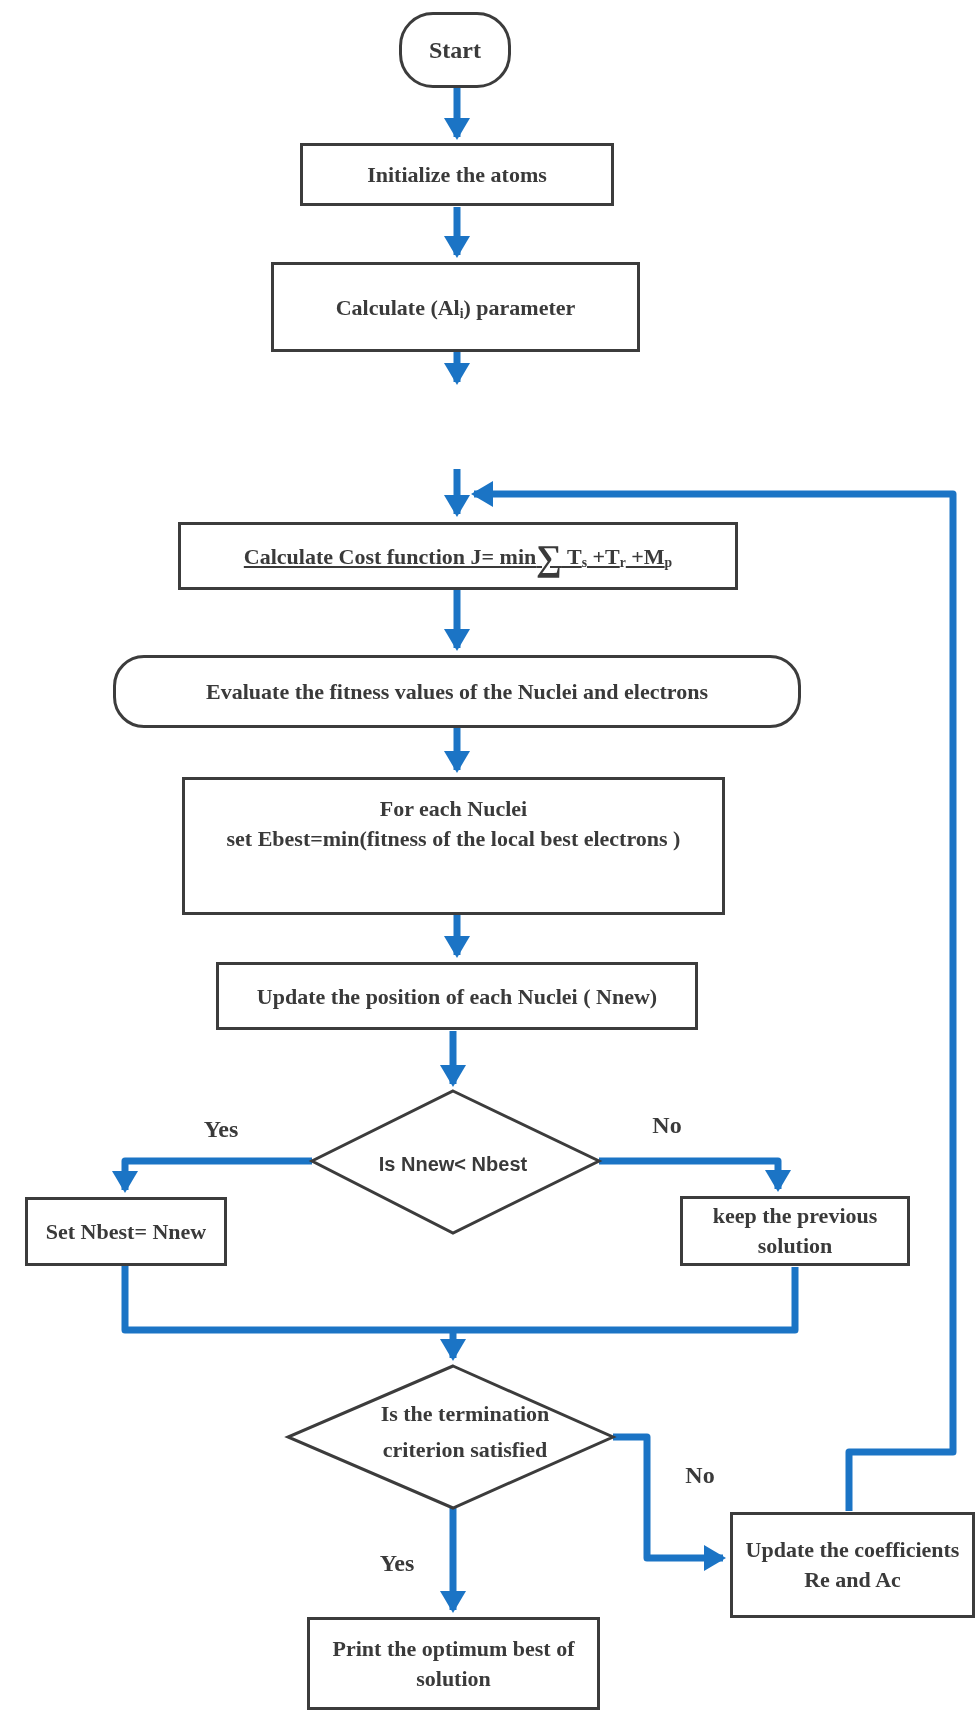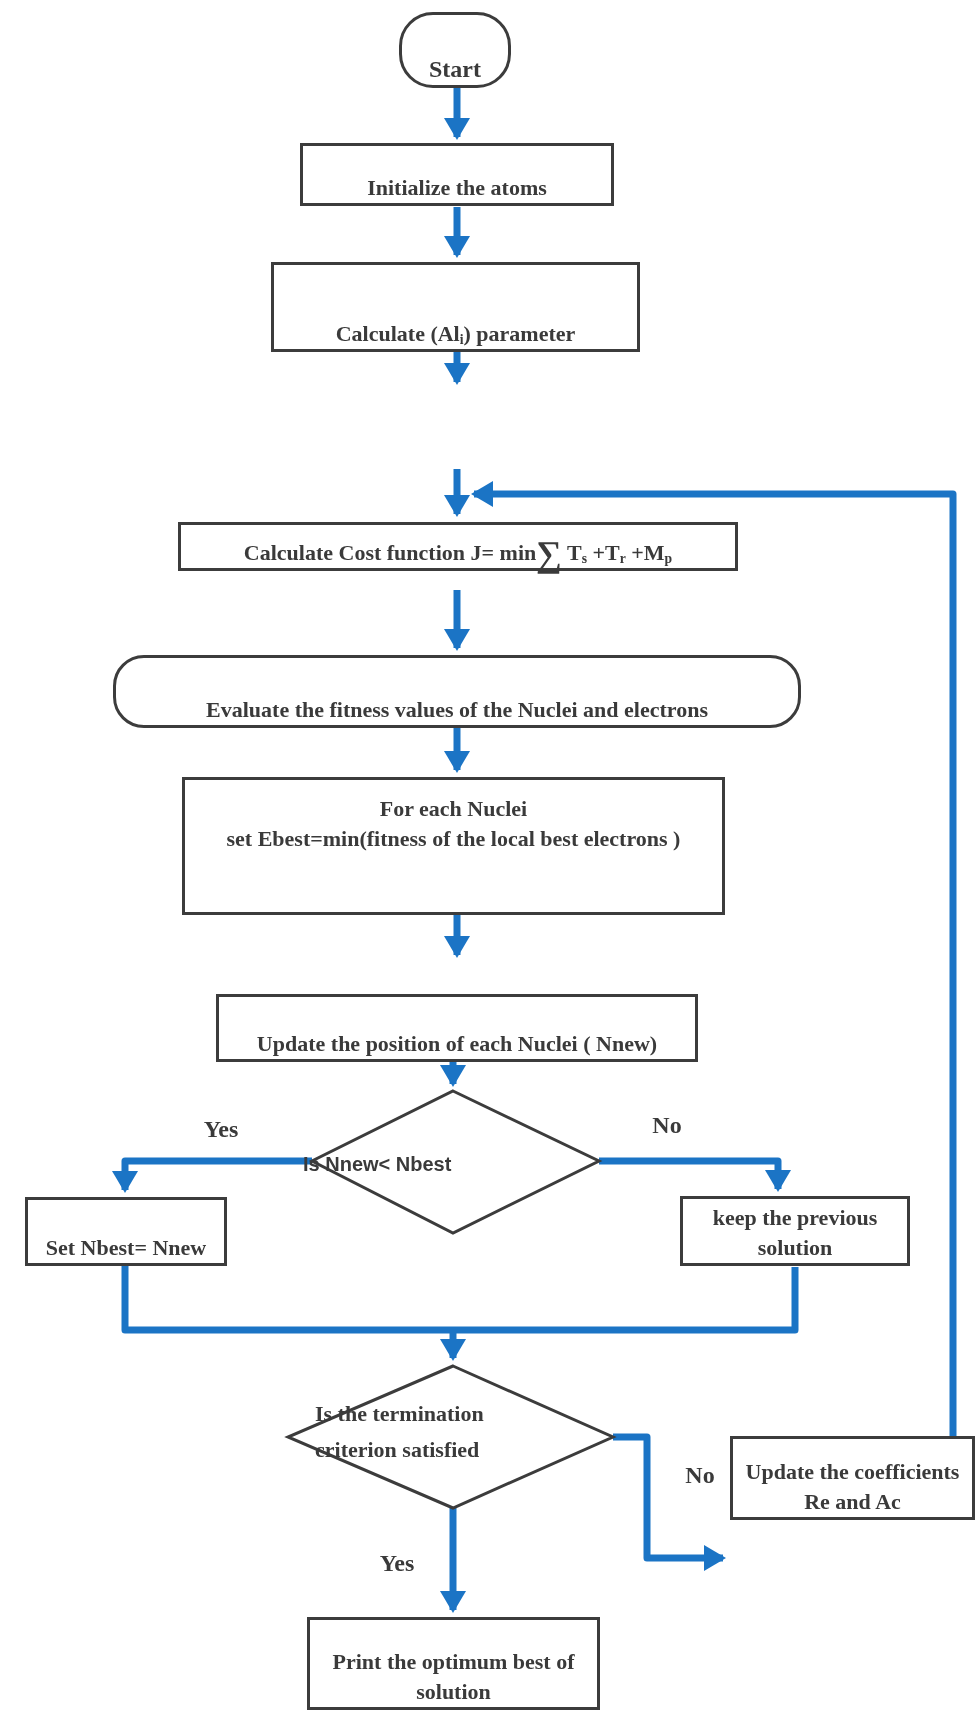--- a/index.html
+++ b/index.html
@@ -18,28 +18,29 @@
   #wires{position:absolute;left:0;top:0;width:978px;height:1716px;}
   .flow{stroke:var(--accent-blue);stroke-width:7;fill:none;stroke-linejoin:round;}
   .ah{fill:var(--accent-blue);}
   .diamond-shape{fill:#ffffff;stroke:var(--box-border);stroke-width:3;stroke-linejoin:miter;}
   .box{
     position:absolute;
     background:#ffffff;
     border:3px solid var(--box-border);
     box-sizing:border-box;
     display:flex;flex-direction:column;
-    align-items:center;justify-content:flex-end;
+    align-items:center;justify-content:center;
     text-align:center;
     font-weight:bold;font-size:22px;line-height:31px;
     color:var(--text-color);
   }
   .terminator{border-radius:34px;font-size:24px;}
   .dtext{
     position:absolute;
+    text-align:center;
     font-weight:bold;color:var(--text-color);
     line-height:36px;font-size:22px;
   }
   .dtext.sans{font-family:"Liberation Sans","DejaVu Sans",sans-serif;font-size:20px;}
   .branch-label{
     position:absolute;
     font-weight:bold;font-size:24px;color:var(--text-color);
     text-align:center;width:64px;
   }
   sub{font-size:0.62em;line-height:0;vertical-align:-0.25em;}
@@ -88,34 +89,34 @@
 
   <div class="box" style="left:300px;top:143px;width:314px;height:63px;">
     <span>Initialize the atoms</span>
   </div>
 
   <div class="box" style="left:271px;top:262px;width:369px;height:90px;">
     <span><span>Calculate (Al</span><sub>i</sub><span>) parameter</span></span>
   </div>
 
 
-  <div class="box" style="left:178px;top:522px;width:560px;height:49px;">
+  <div class="box" style="left:178px;top:522px;width:560px;height:68px;text-decoration:underline;">
     <span><span>Calculate Cost function J= min</span><span class="sigma">∑</span><span> T</span><sub>s</sub><span> +T</span><sub>r</sub><span> +M</span><sub>p</sub></span>
   </div>
 
   <div class="box" style="left:113px;top:655px;width:688px;height:73px;border-radius:31px;">
     <span>Evaluate the fitness values of the Nuclei and electrons</span>
   </div>
 
   <div class="box tight" style="left:182px;top:777px;width:543px;height:138px;justify-content:flex-start;padding-top:14px;">
     <div>For each Nuclei</div>
     <div>set Ebest=min(fitness of the local best electrons )</div>
   </div>
 
-  <div class="box" style="left:216px;top:962px;width:482px;height:68px;margin-top:32px;">
+  <div class="box" style="left:216px;top:962px;width:482px;height:68px;">
     <span>Update the position of each Nuclei ( Nnew)</span>
   </div>
 
   <div class="dtext sans" style="left:303px;top:1146px;width:300px;">Is Nnew&lt; Nbest</div>
 
   <div class="branch-label" style="left:189px;top:1116px;">Yes</div>
   <div class="branch-label" style="left:635px;top:1112px;">No</div>
 
   <div class="box" style="left:25px;top:1197px;width:202px;height:69px;font-family:Liberation Serif, serif;">
     <span>Set Nbest= Nnew</span>
@@ -127,21 +128,21 @@
   </div>
 
   <div class="dtext" style="left:315px;top:1396px;width:300px;">
     <div>Is the termination</div>
     <div>criterion satisfied</div>
   </div>
 
   <div class="branch-label" style="left:365px;top:1550px;">Yes</div>
   <div class="branch-label" style="left:668px;top:1462px;">No</div>
 
-  <div class="box tight" style="left:730px;top:1436px;width:245px;height:84px;">
+  <div class="box tight" style="left:730px;top:1512px;width:245px;height:106px;">
     <div>Update the coefficients</div>
     <div>Re and Ac</div>
   </div>
 
   <div class="box tight" style="left:307px;top:1617px;width:293px;height:93px;">
     <div>Print the optimum best of</div>
     <div>solution</div>
   </div>
 
 </div>

